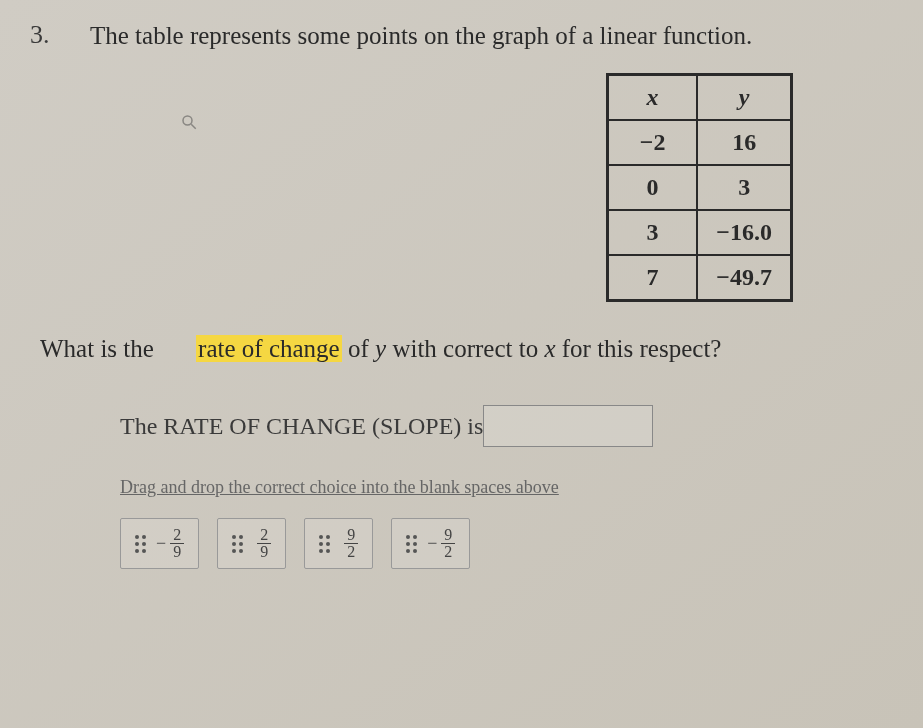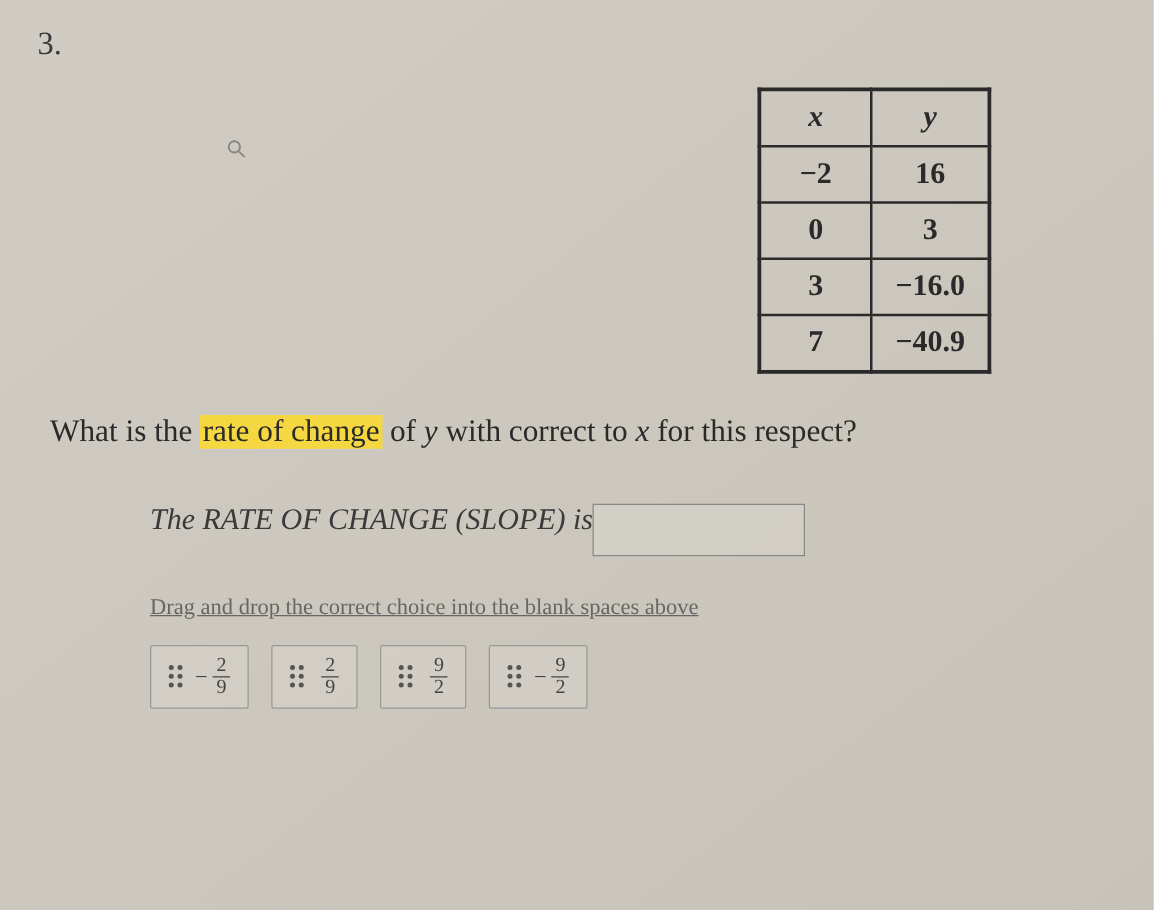--- a/index.html
+++ b/index.html
@@ -77,29 +77,29 @@
     }
     .subquestion {
       font-size: 25px;
       color: #2a2a2a;
       margin: 20px 10px 40px 10px;
       line-height: 1.35;
     }
     .highlight {
       background: #f5d742;
       padding: 0 2px;
+      margin-left: 36px;
     }
     .italic {
       font-style: italic;
     }
     .answer-row {
       display: flex;
-      align-items: flex-start;
+      align-items: center;
       margin: 30px 10px 30px 90px;
-      font-style: italic;
     }
     .answer-label {
       font-size: 24px;
       color: #3a3a3a;
     }
     .answer-blank {
       width: 170px;
       height: 42px;
       border: 1px solid #888;
       background: rgba(255,255,255,0.15);
@@ -163,20 +163,21 @@
       font-weight: bold;
     }
   </style>
 </head>
 <body>
 
 <div class="page">
 
   <div class="question-row">
     <div class="question-number">3.</div>
+    <div class="question-text">The table represents some points on the graph of a linear function.</div>
   </div>
 
   <div class="mid-area">
     <div class="magnify-icon">
       <svg viewBox="0 0 24 24" fill="none" stroke="#444" stroke-width="2">
         <circle cx="10" cy="10" r="6"></circle>
         <line x1="15" y1="15" x2="21" y2="21"></line>
       </svg>
     </div>
 
@@ -195,21 +196,21 @@
         <tr>
           <td class="bold">0</td>
           <td class="bold">3</td>
         </tr>
         <tr>
           <td class="bold">3</td>
           <td class="bold">−16.0</td>
         </tr>
         <tr>
           <td class="bold">7</td>
-          <td class="bold">−40.9</td>
+          <td class="bold">−49.7</td>
         </tr>
       </tbody>
     </table>
   </div>
 
   <div class="subquestion">
     <span>What is the </span><span class="highlight">rate of change</span><span> of </span><span class="italic">y</span><span> with correct to </span><span class="italic">x</span><span> for this respect?</span>
   </div>
 
   <div class="answer-row">

